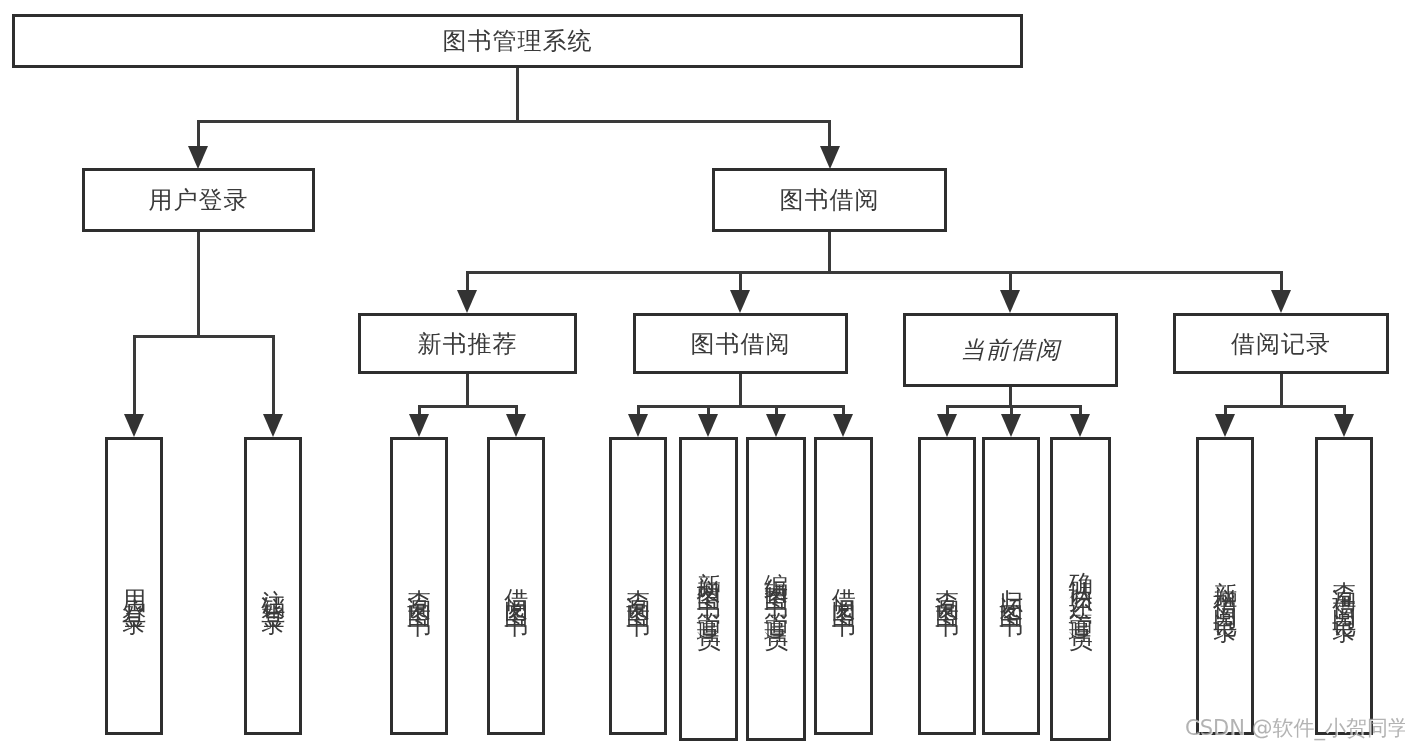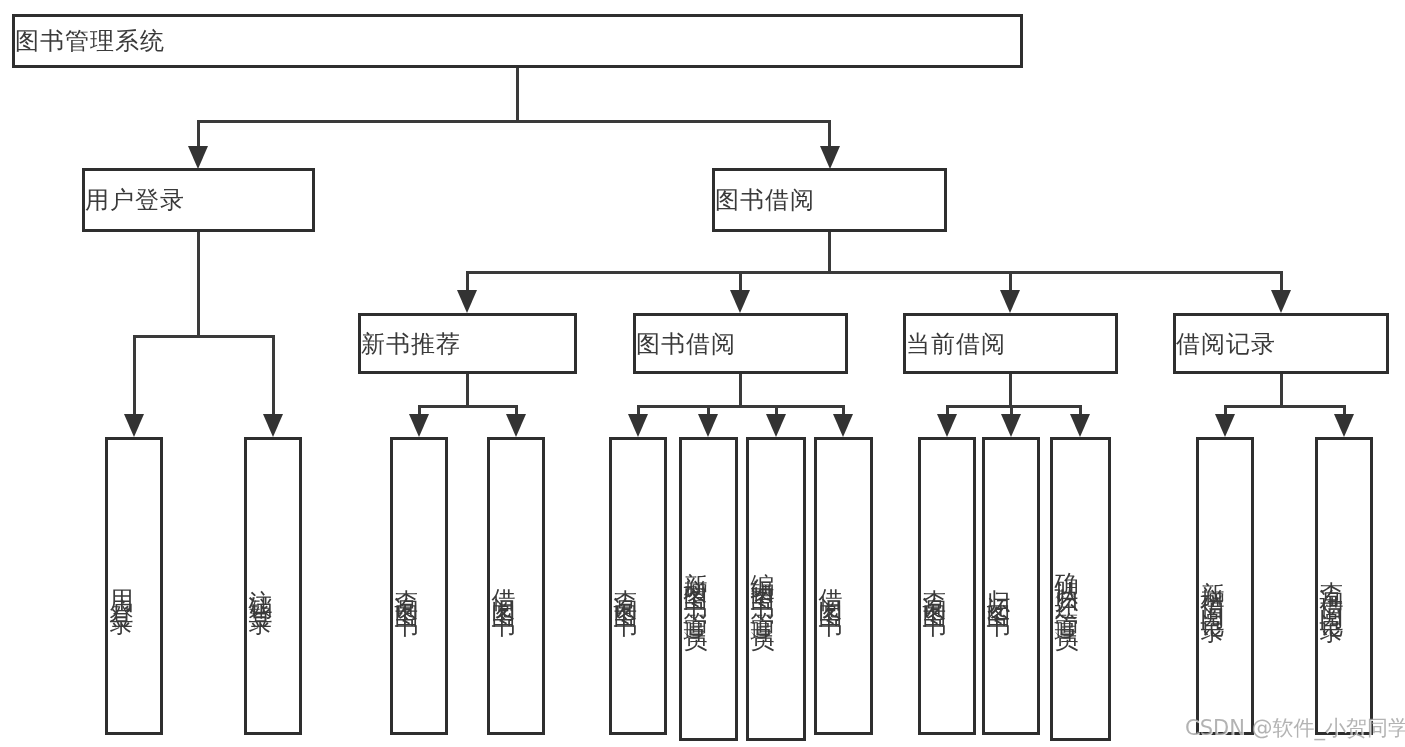--- a/index.html
+++ b/index.html
@@ -2,21 +2,21 @@
 <html><head>
 <meta charset="utf-8">
 <style>
   html,body{margin:0;padding:0;background:#fff;}
   #stage{
     position:relative;width:1405px;height:747px;background:#fff;overflow:hidden;
     font-family:"DejaVu Sans","Liberation Sans",sans-serif;color:#3a3a3a;
   }
   .box{
     position:absolute;box-sizing:border-box;border:3px solid #2e2e2e;background:#fff;
-    display:flex;align-items:center;z-index:2;
+    display:flex;align-items:center;justify-content:center;z-index:2;
   }
   .box .lbl{font-size:24px;color:#3a3a3a;letter-spacing:1px;white-space:nowrap;}
   .vbox .lbl{
     writing-mode:vertical-rl;text-orientation:mixed;
     font-size:24px;letter-spacing:8px;line-height:1.1;white-space:nowrap;
   }
   .vline{position:absolute;width:3px;background:#3a3a3a;z-index:1;}
   .hline{position:absolute;height:3px;background:#3a3a3a;z-index:1;}
   .ah{
     position:absolute;width:0;height:0;z-index:3;
@@ -69,21 +69,21 @@
   <div class="ah" style="left:1000px;top:290px;"></div>
   <div class="vline" style="left:1280px;top:271px;height:20px;"></div>
   <div class="ah" style="left:1271px;top:290px;"></div>
 
   <div class="box" style="left:358px;top:313px;width:219px;height:61px;">
     <span class="lbl">新书推荐</span>
   </div>
   <div class="box" style="left:633px;top:313px;width:215px;height:61px;">
     <span class="lbl">图书借阅</span>
   </div>
-  <div class="box" style="left:903px;top:313px;width:215px;height:61px;">
+  <div class="box" style="left:903px;top:313px;width:215px;height:74px;font-style:italic;">
     <span class="lbl">当前借阅</span>
   </div>
   <div class="box" style="left:1173px;top:313px;width:216px;height:61px;">
     <span class="lbl">借阅记录</span>
   </div>
 
   <div class="vline" style="left:466px;top:374px;height:34px;"></div>
   <div class="hline" style="left:418px;top:405px;width:100px;"></div>
   <div class="vline" style="left:418px;top:405px;height:11px;"></div>
   <div class="ah" style="left:409px;top:414px;"></div>

